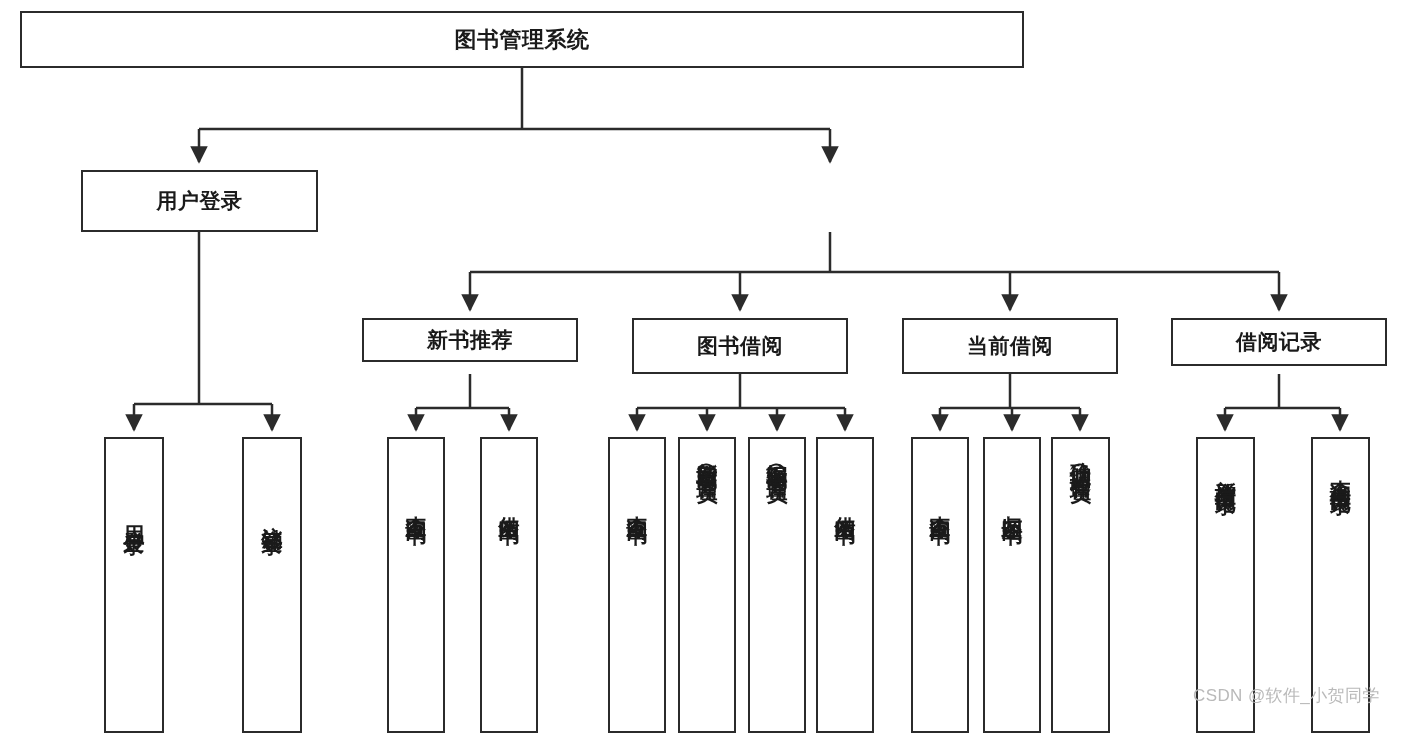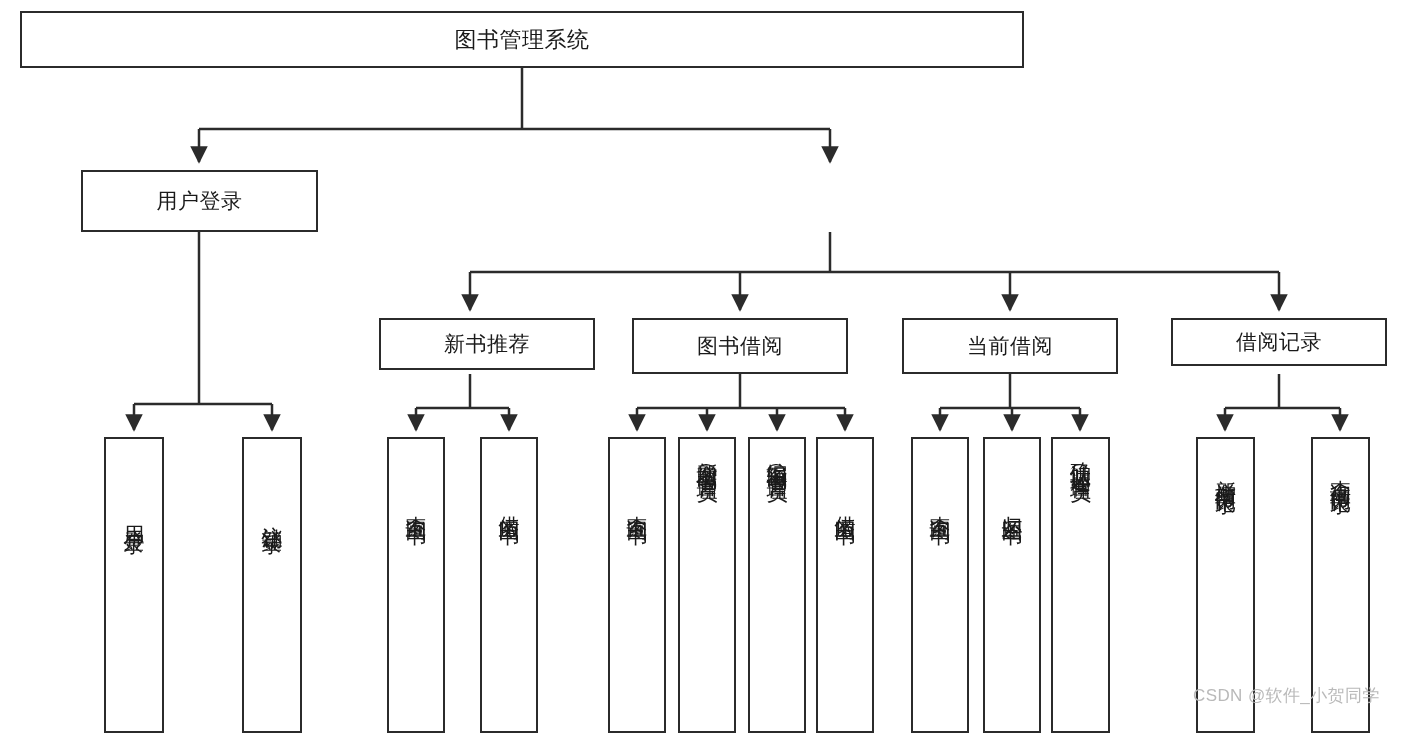--- a/index.html
+++ b/index.html
@@ -33,20 +33,21 @@
     display: flex;
     align-items: center;
     justify-content: center;
     color: #1a1a1a;
   }
   .node-label {
     display: block;
     text-align: center;
     line-height: 1.18;
     white-space: nowrap;
+    font-weight: bold;
   }
   
   .node.horiz .node-label {
     font-size: 21px;
     letter-spacing: 0.5px;
   }
   .node.root .node-label {
     font-size: 22px;
   }
   
@@ -131,21 +132,21 @@
   </svg>
 
   <div class="node horiz root" style="left:20px; top:11px; width:1004px; height:57px;">
     <span class="node-label">图书管理系统</span>
   </div>
 
   <div class="node horiz" style="left:81px; top:170px; width:237px; height:62px;">
     <span class="node-label">用户登录</span>
   </div>
 
-  <div class="node horiz" style="left:362px; top:318px; width:216px; height:52px;margin-left:17px;">
+  <div class="node horiz" style="left:362px; top:318px; width:216px; height:44px;">
     <span class="node-label">新书推荐</span>
   </div>
   <div class="node horiz" style="left:902px; top:318px; width:216px; height:56px;">
     <span class="node-label">当前借阅</span>
   </div>
   <div class="node horiz" style="left:632px; top:318px; width:216px; height:56px;">
     <span class="node-label">图书借阅</span>
   </div>
   <div class="node horiz" style="left:1171px; top:318px; width:216px; height:48px;">
     <span class="node-label">借阅记录</span>

